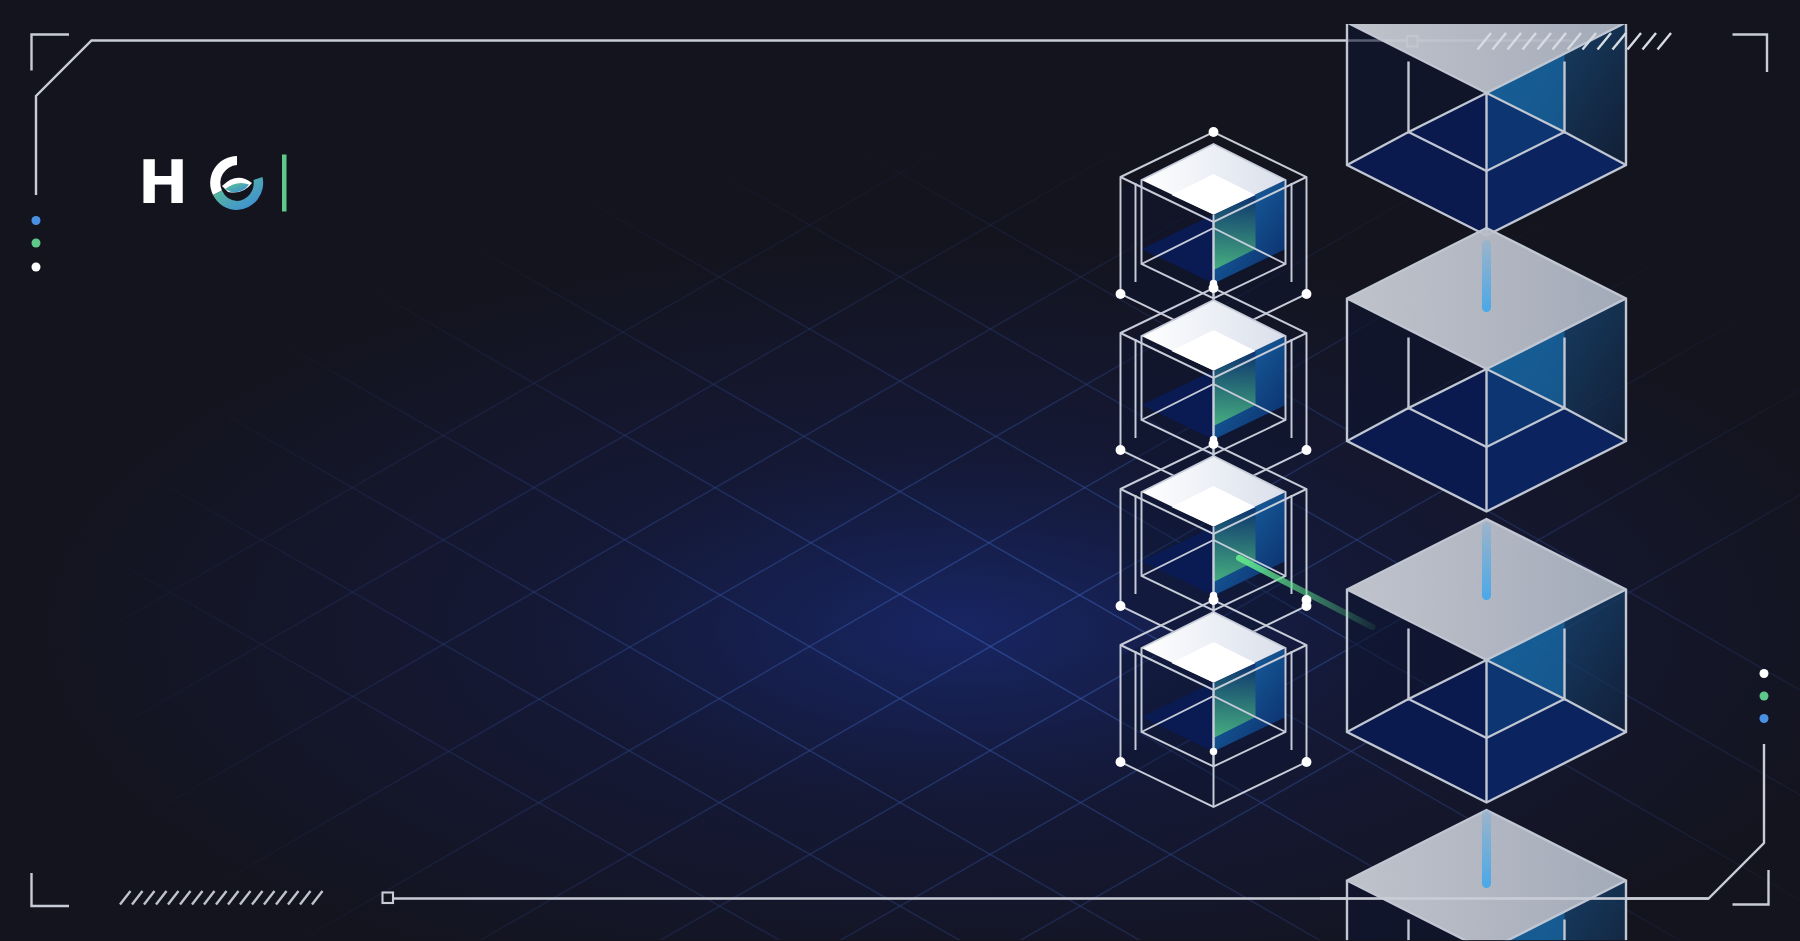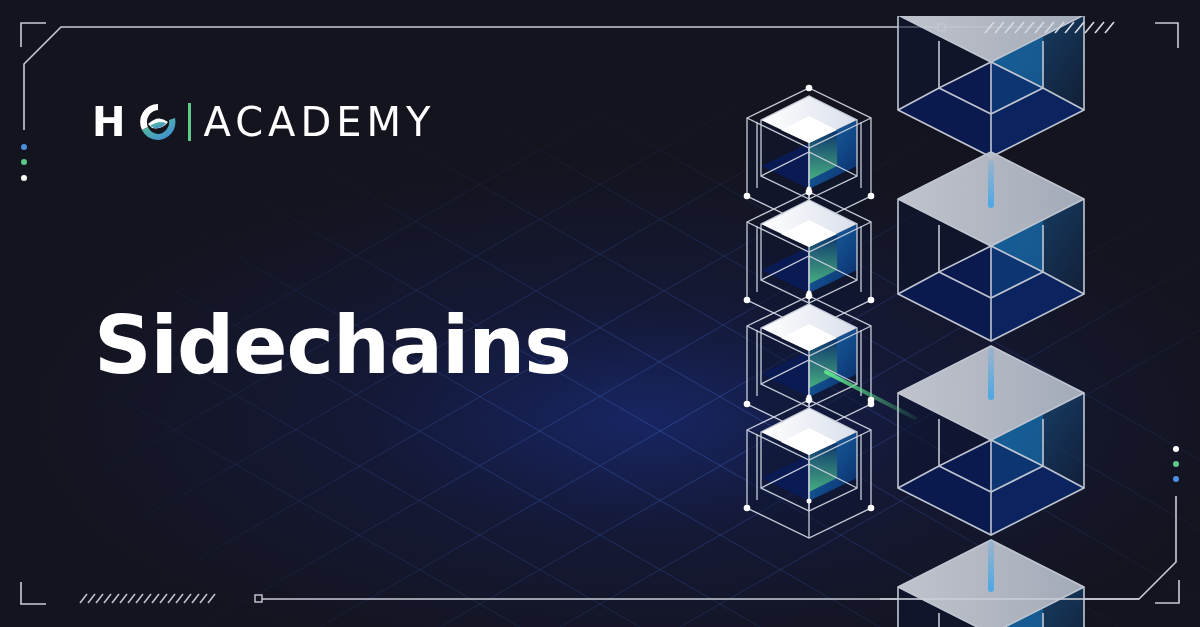--- a/index.html
+++ b/index.html
@@ -239,17 +239,15 @@
           <stop offset="0" stop-color="#5ec988"></stop>
             <stop offset="1" stop-color="#3a86e0"></stop>
         </linearGradient>
       </defs>
       <path d="M22 4 A18 18 0 0 0 6 30 L12 27 A12 12 0 0 1 22 10 Z" fill="#ffffff"></path>
       <path d="M6 30 A18 18 0 0 0 22 40 A18 18 0 0 0 39 18 L33 20 A12 12 0 0 1 22 34 A12 12 0 0 1 12 27 Z" fill="url(#oGrad)"></path>
       <path d="M12 24 Q22 14 32 22 Q26 30 16 28 Z" fill="#ffffff"></path>
       <path d="M14 26 Q22 20 30 23 Q26 29 18 28 Z" fill="url(#oGrad)"></path>
     </svg>
     <span class="divider"></span>
-    <span class="academy">ACADEMY</span>
   </div>
 
-  <div class="title">Sidechains</div>
 </div>
 
 </body></html>

